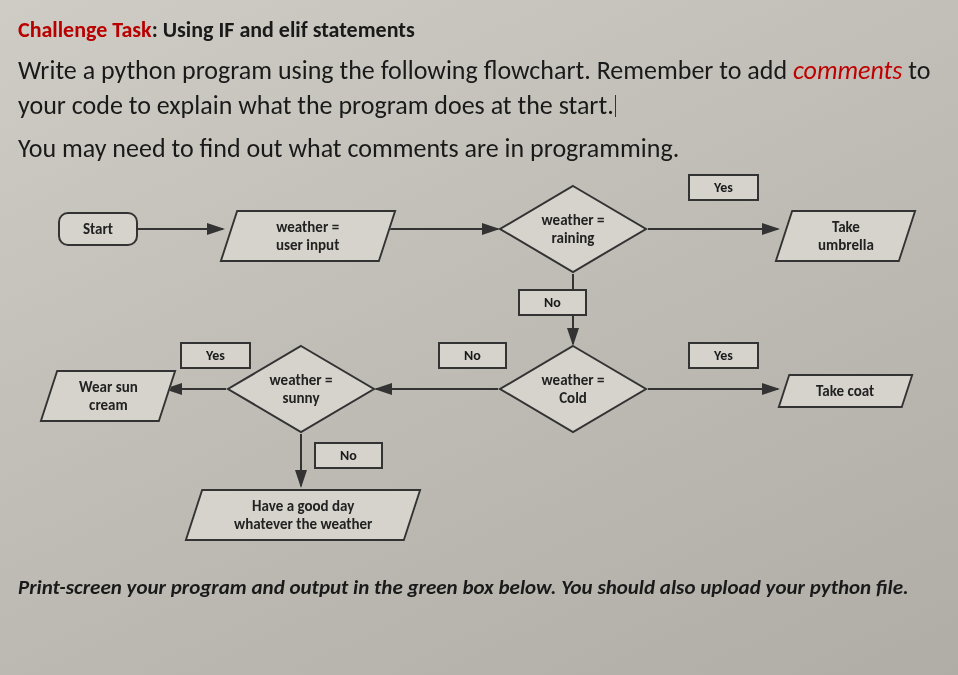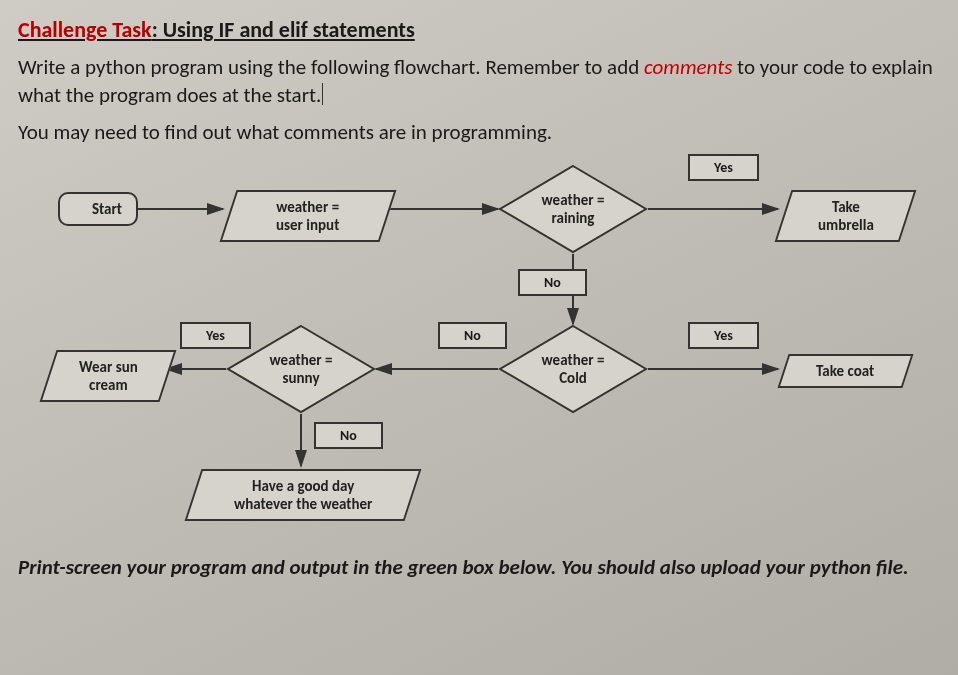--- a/index.html
+++ b/index.html
@@ -9,26 +9,25 @@
     background: linear-gradient(155deg, #cfccc5 0%, #c2bfb8 40%, #b0ada6 100%);
     color: #1a1a1a;
     width: 958px;
     height: 675px;
     box-sizing: border-box;
     position: relative;
   }
   .heading-line {
     font-size: 22px;
     font-weight: bold;
-    text-decoration: underline;
     margin: 2px 0 10px 0;
   }
   .heading-line .red { color: #b90000; }
   .para {
-    font-size: 21px;
+    font-size: 26px;
     margin: 4px 0 8px 0;
     line-height: 1.35;
   }
   .para .comments { color: #c00000; font-style: italic; }
   .footer-note {
     font-size: 21px;
     font-weight: bold;
     font-style: italic;
     margin: 5px 0 0 0;
     line-height: 1.3;
@@ -58,21 +57,20 @@
     justify-content: center;
     line-height: 1.2;
     box-sizing: border-box;
   }
   
   .term {
     border: 2px solid #333;
     border-radius: 10px;
     background: #d6d3cc;
     padding: 6px 14px;
-    justify-content: flex-end;
   }
   
   .para-shape {
     background: #d6d3cc;
     border: 2px solid #333;
     transform: skewX(-18deg);
     padding: 6px 18px;
   }
   .para-shape > span { display:inline-block; transform: skewX(18deg); }
   

